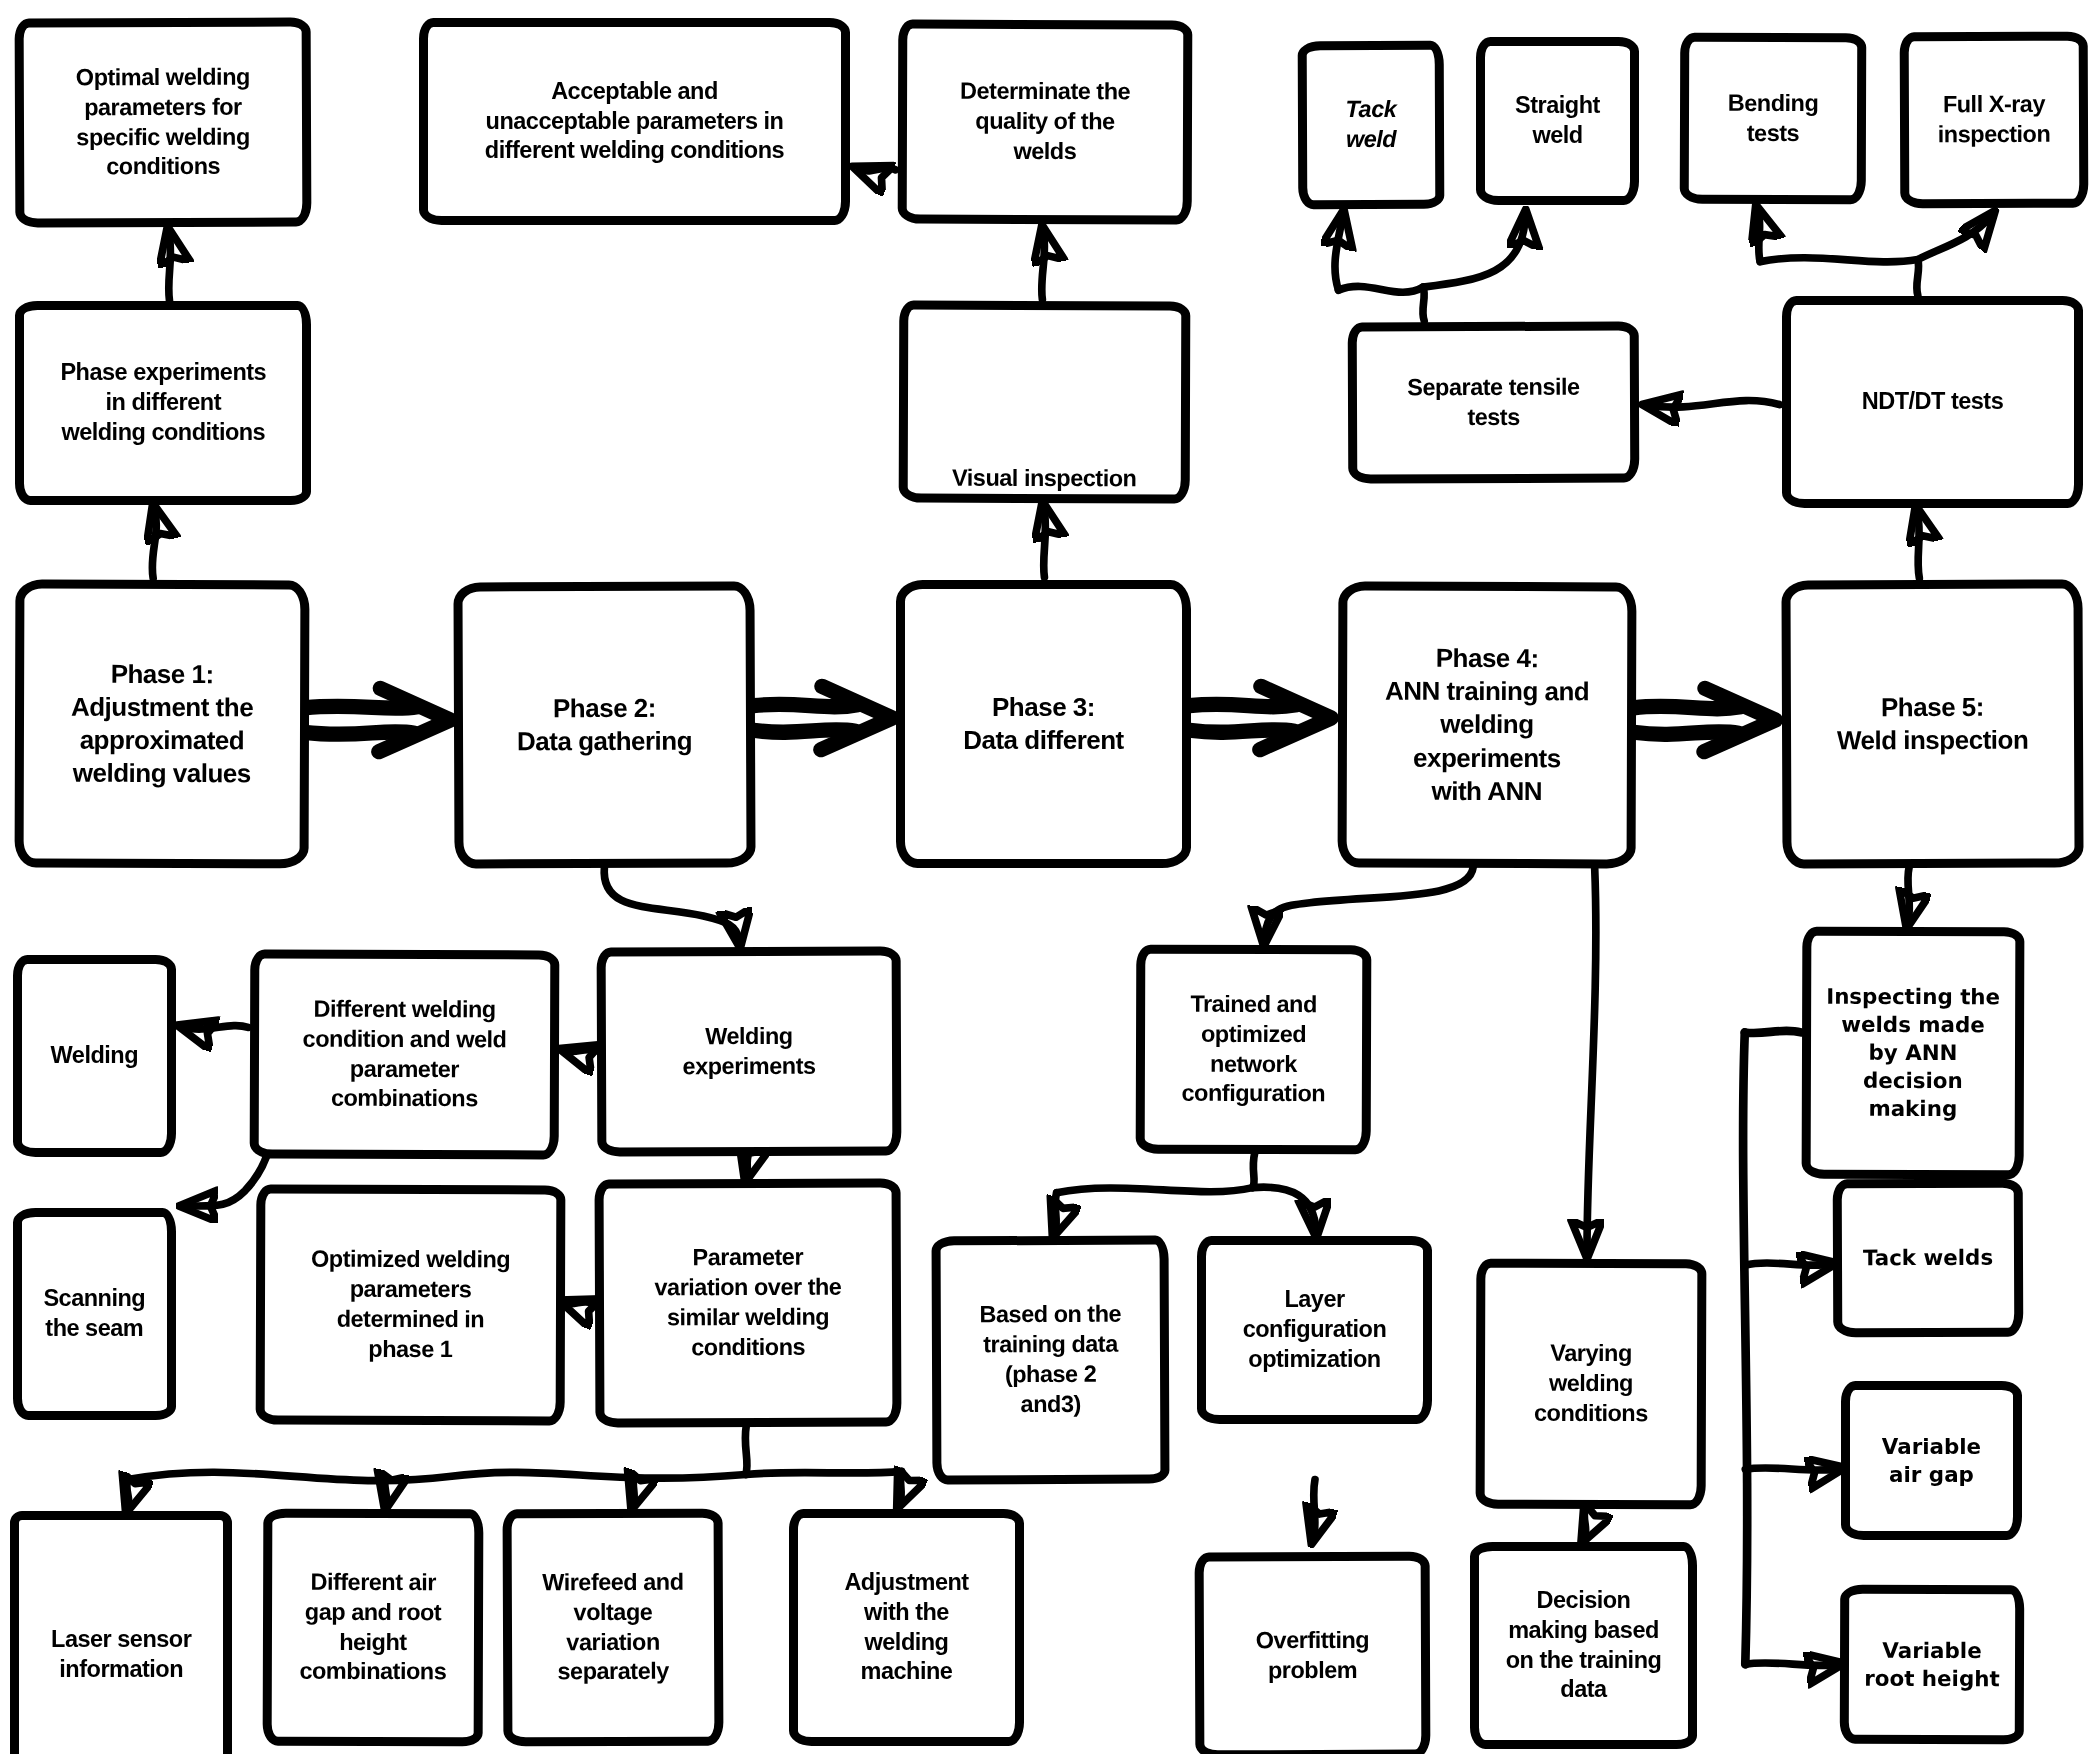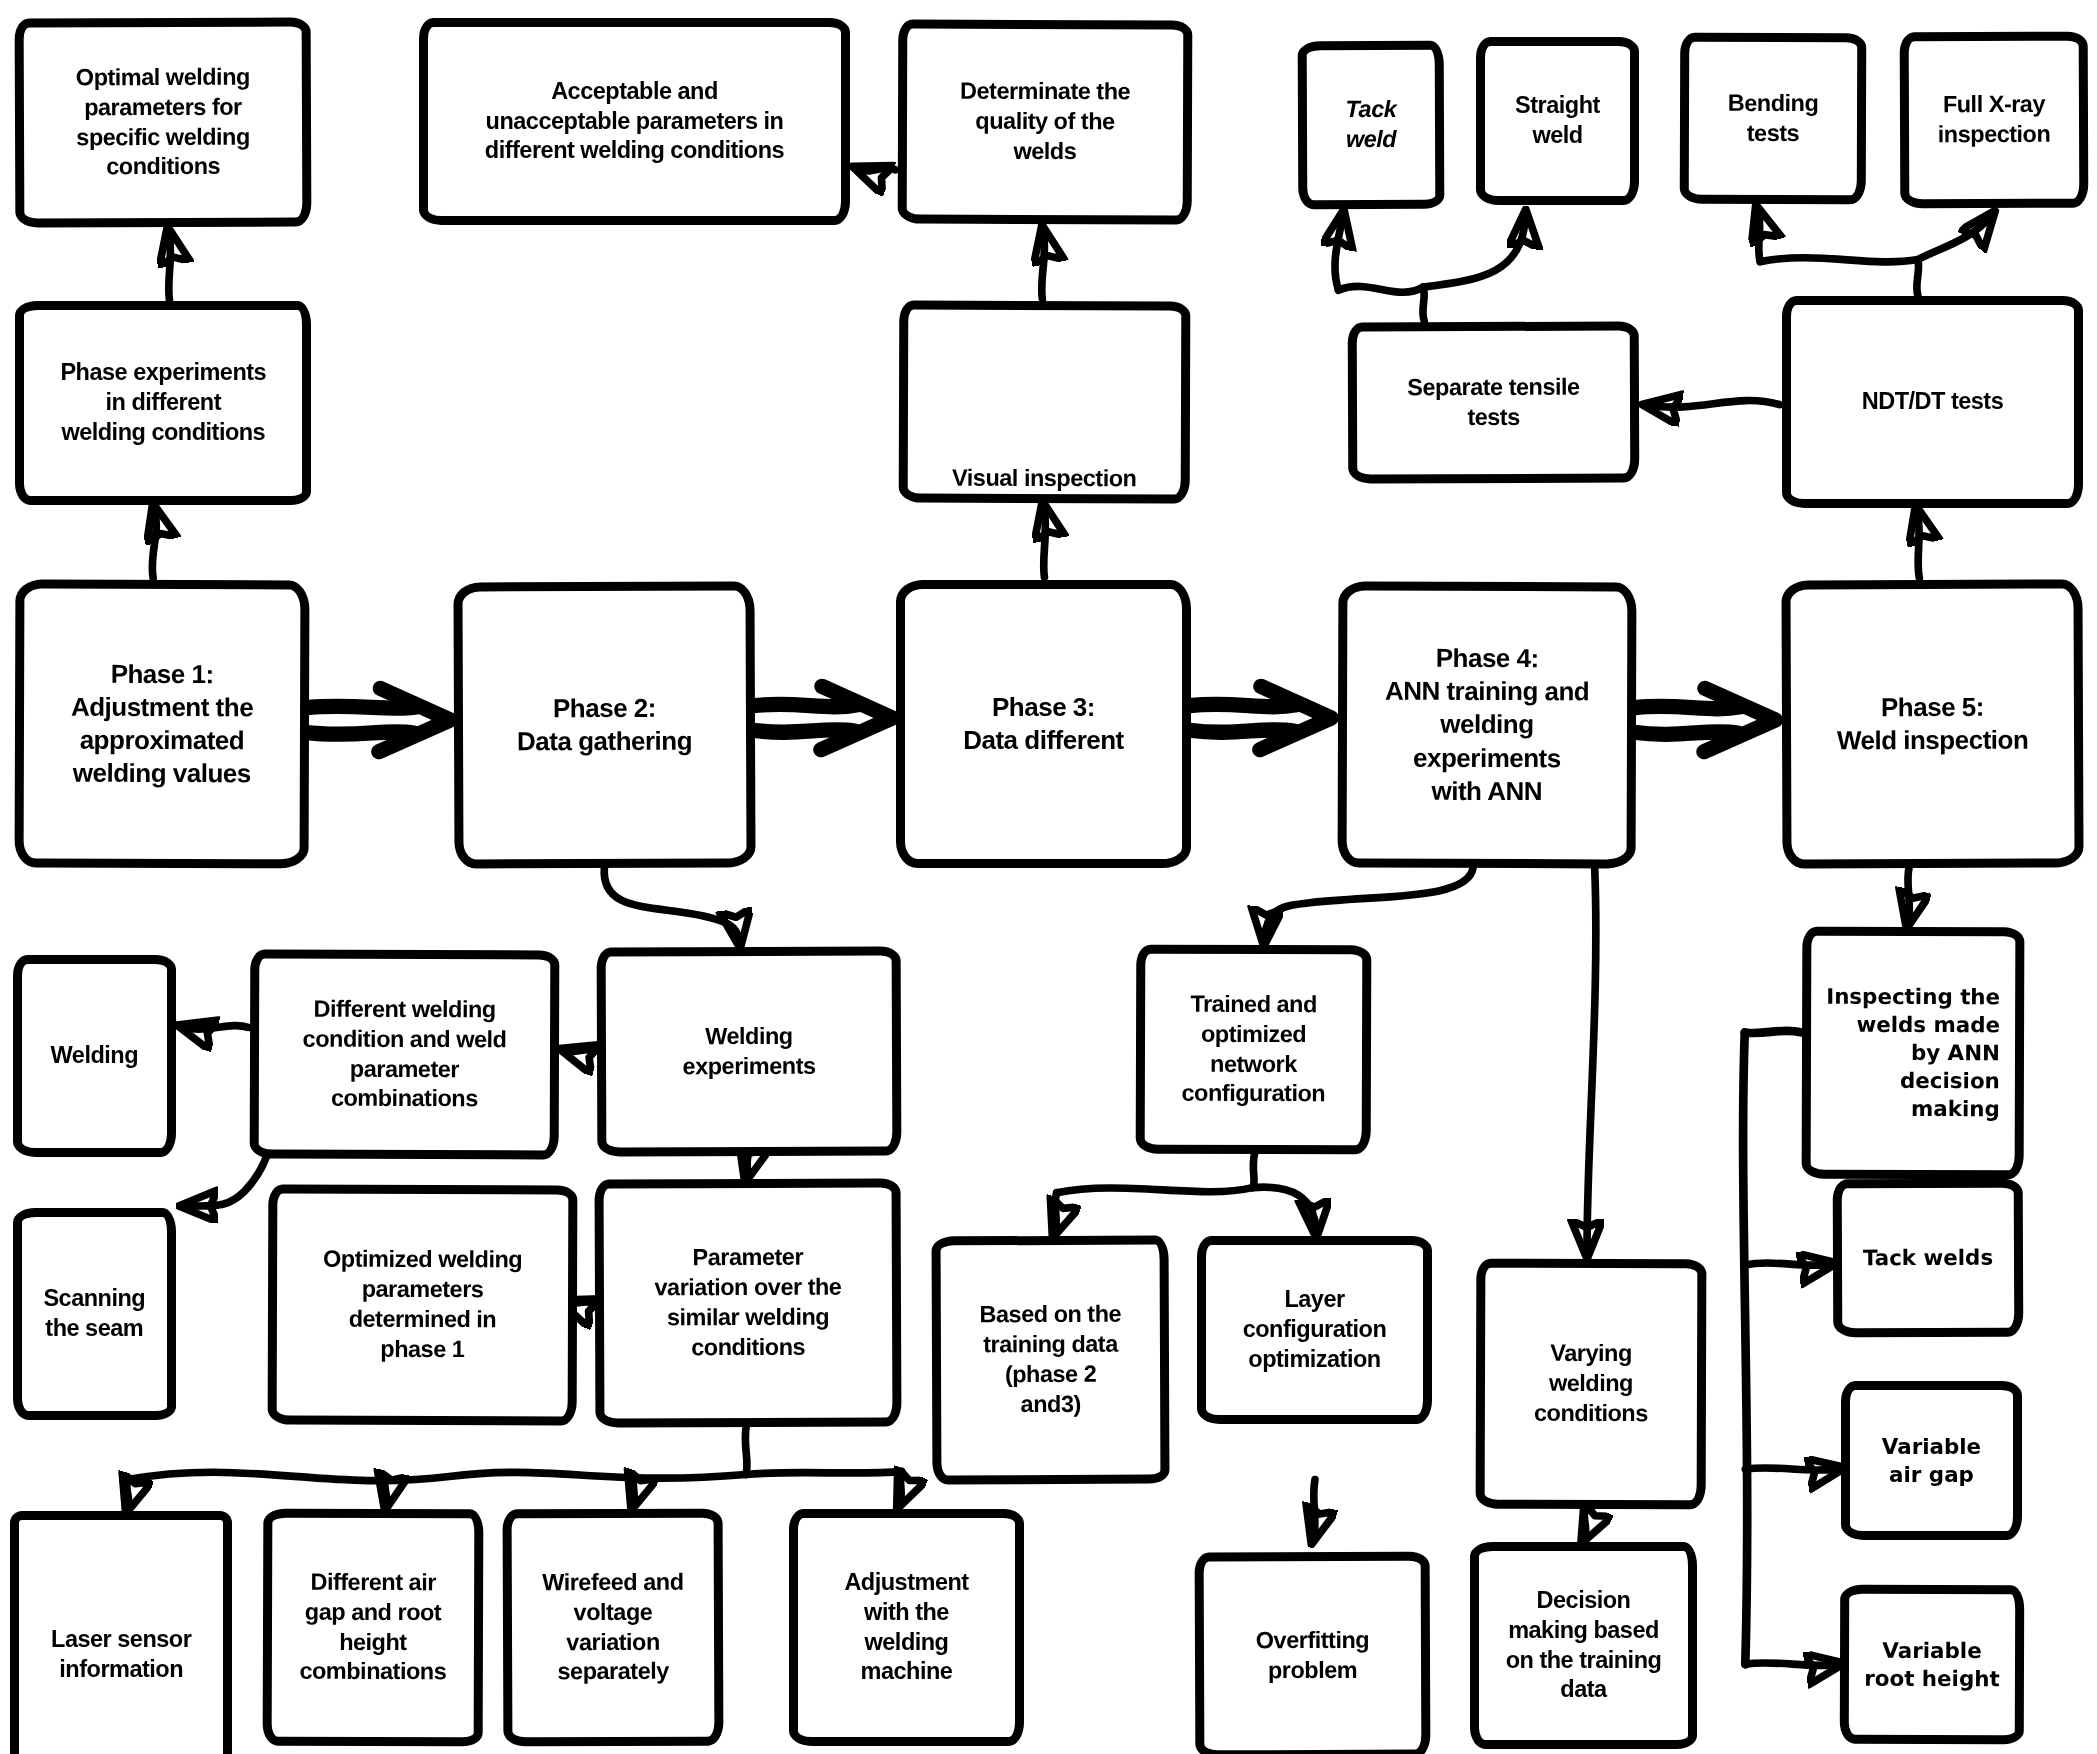--- a/index.html
+++ b/index.html
@@ -194,21 +194,21 @@
 combinations</span>
     </div>
     <div class="node" style="left: 597px; top: 947px; width: 304px; height: 209px;">
       <span class="lbl">Welding
 experiments</span>
     </div>
     <div class="node" style="left: 12.8px; top: 1208px; width: 163px; height: 212px;">
       <span class="lbl">Scanning
 the seam</span>
     </div>
-    <div class="node" style="left: 268px; top: 1185px; width: 309px; height: 240px;">
+    <div class="node" style="left: 256px; top: 1185px; width: 309px; height: 240px;">
       <span class="lbl">Optimized welding
 parameters
 determined in
 phase 1</span>
     </div>
     <div class="node" style="left: 595px; top: 1179px; width: 306px; height: 248px;">
       <span class="lbl">Parameter
 variation over the
 similar welding
 conditions</span>
@@ -260,21 +260,21 @@
     <div class="node" style="left: 1195px; top: 1542px; width: 235px; height: 207px; margin-top: 10px;">
       <span class="lbl">Overfitting
 problem</span>
     </div>
     <div class="node" style="left: 1470px; top: 1542px; width: 227px; height: 207px;">
       <span class="lbl">Decision
 making based
 on the training
 data</span>
     </div>
-    <div class="node wide" style="left: 1802px; top: 927px; width: 222px; height: 252px; text-align: right;">
+    <div class="node wide" style="left: 1802px; top: 927px; width: 222px; height: 252px;">
       <span class="lbl">Inspecting the
 welds made
 by ANN
 decision
 making</span>
     </div>
     <div class="node wide" style="left: 1833px; top: 1179px; width: 190px; height: 158px;">
       <span class="lbl">Tack welds</span>
     </div>
     <div class="node wide" style="left: 1841px; top: 1381px; width: 181px; height: 159px;">

